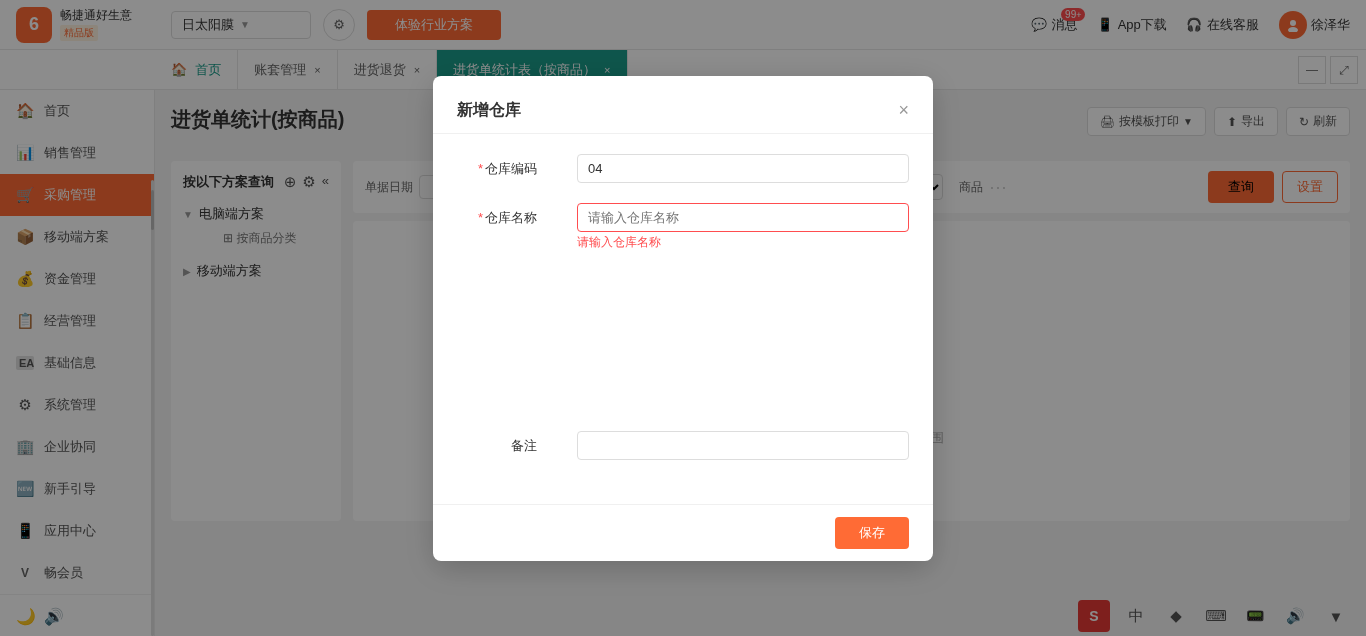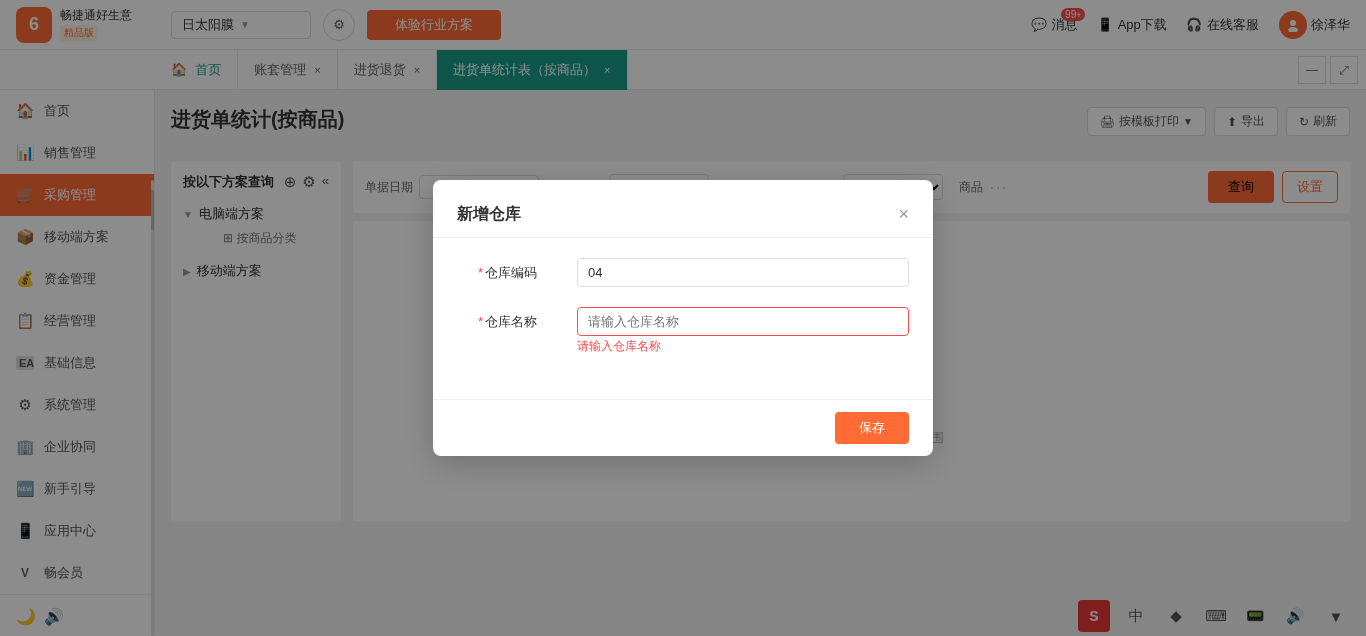--- a/index.html
+++ b/index.html
@@ -727,20 +727,26 @@
         <div class="form-label">
           <span class="required">*</span><span>仓库名称</span>
         </div>
         <div class="form-control">
           <input class="form-input error" type="text" placeholder="请输入仓库名称" style="">
           <div class="error-msg">请输入仓库名称</div>
         </div>
       </div>
 
 
+      <div class="form-row" style="margin-top:180px;">
+        <div class="form-label">备注</div>
+        <div class="form-control">
+          <input class="form-input" type="text" style="">
+        </div>
+      </div>
 
     </div>
     <div class="modal-footer">
       <button class="btn-save">保存</button>
     </div>
   </div>
 </div>
 
 <div class="bottom-bar">
   <div class="s-logo">S</div>

